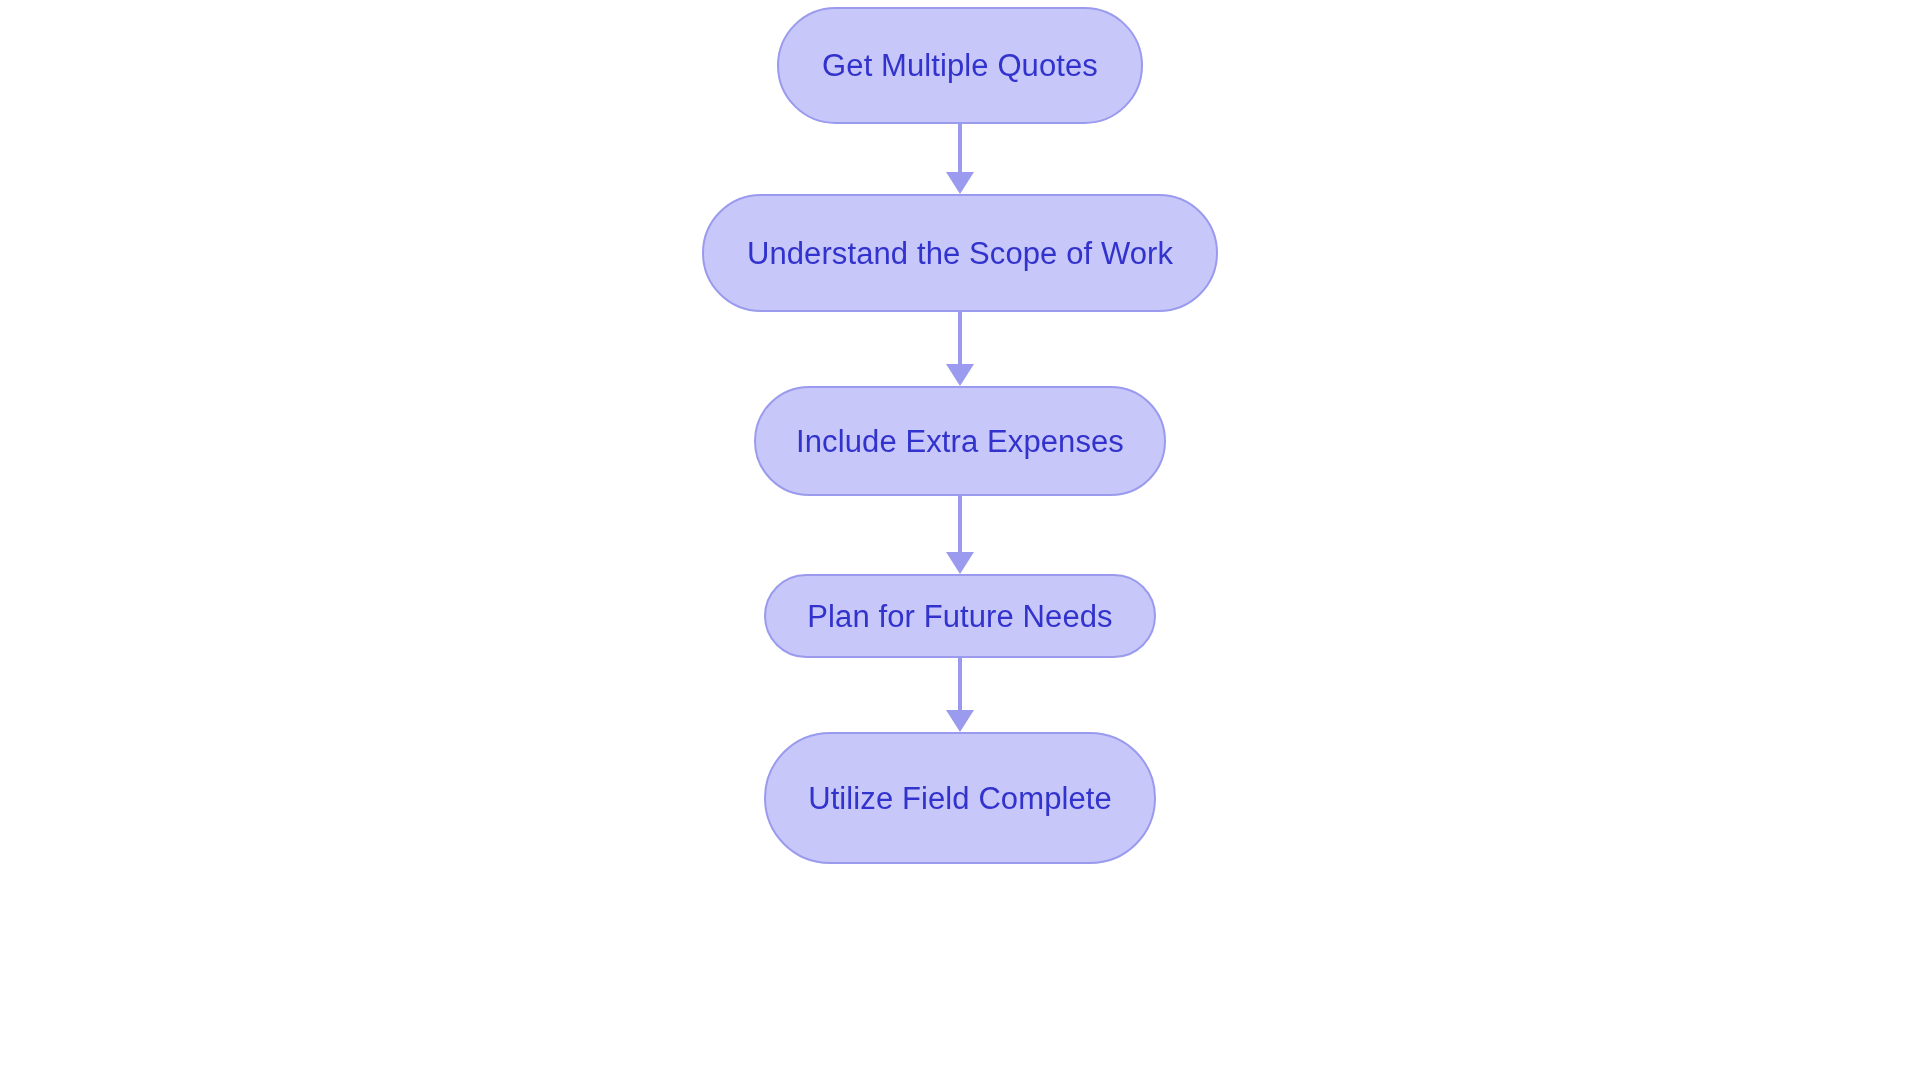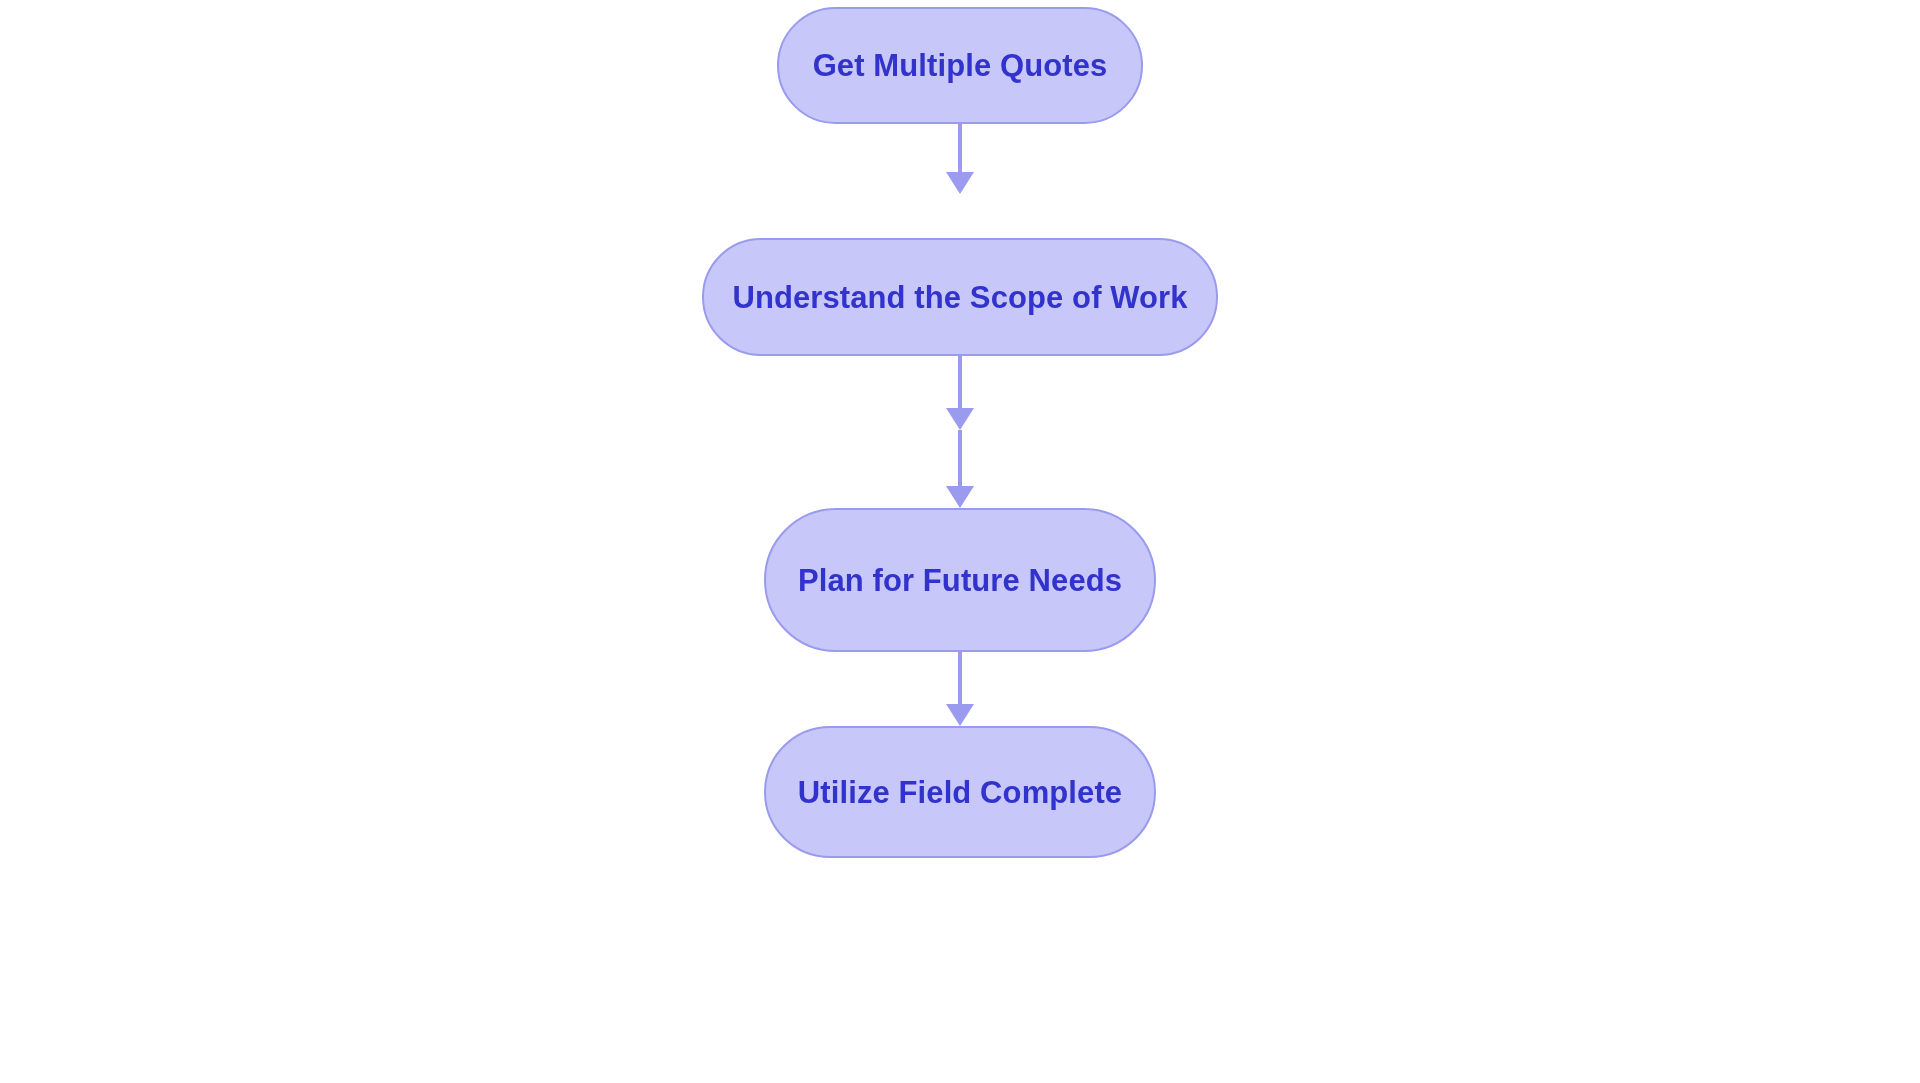--- a/index.html
+++ b/index.html
@@ -28,31 +28,31 @@
     box-sizing: border-box;
     display: flex;
     align-items: center;
     justify-content: center;
     background: #c7c7fa;
     border: 2px solid #9a9aee;
     border-radius: 999px;
     color: #3232cc;
     font-family: "Liberation Sans", sans-serif;
     font-size: 31px;
-    font-weight: 700;
+    font-weight: 400;
     letter-spacing: 0.1px;
     white-space: nowrap;
     line-height: 1;
     padding: 0 46px;
   }
 
   .node-1 { width: 366px; height: 117px; }
-  .node-2 { width: 516px; height: 118px; margin-top: 44px; }
+  .node-2 { width: 516px; height: 118px; }
   .node-3 { width: 412px; height: 110px; }
-  .node-4 { width: 392px; height: 144px; }
+  .node-4 { width: 392px; height: 84px; }
   .node-5 { width: 392px; height: 132px; }
 
   .connector {
     position: relative;
     width: 30px;
     display: flex;
     flex-direction: column;
     align-items: center;
     justify-content: flex-start;
   }
@@ -96,20 +96,23 @@
 
   <div class="node node-2">
     <span>Understand the Scope of Work</span>
   </div>
 
   <div class="connector conn-2">
     <div class="line"></div>
     <div class="head"></div>
   </div>
 
+  <div class="node node-3">
+    <span>Include Extra Expenses</span>
+  </div>
 
   <div class="connector conn-3">
     <div class="line"></div>
     <div class="head"></div>
   </div>
 
   <div class="node node-4">
     <span>Plan for Future Needs</span>
   </div>
 

